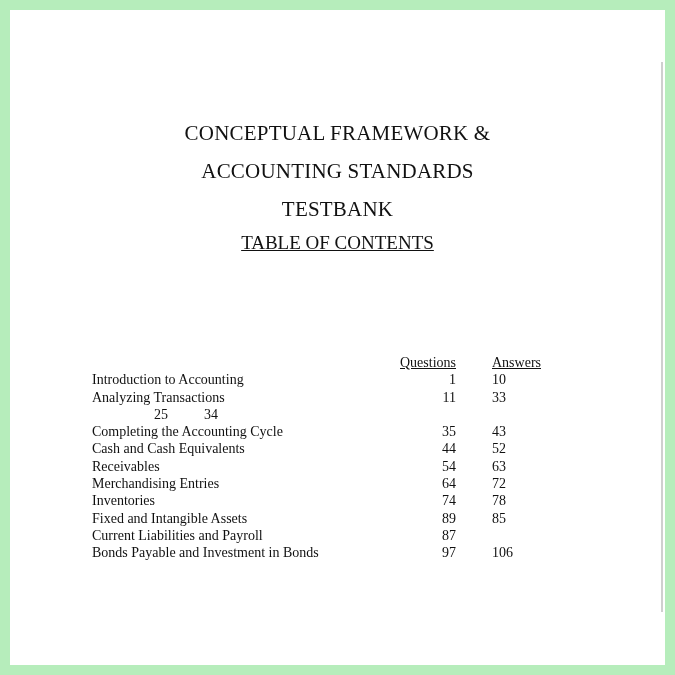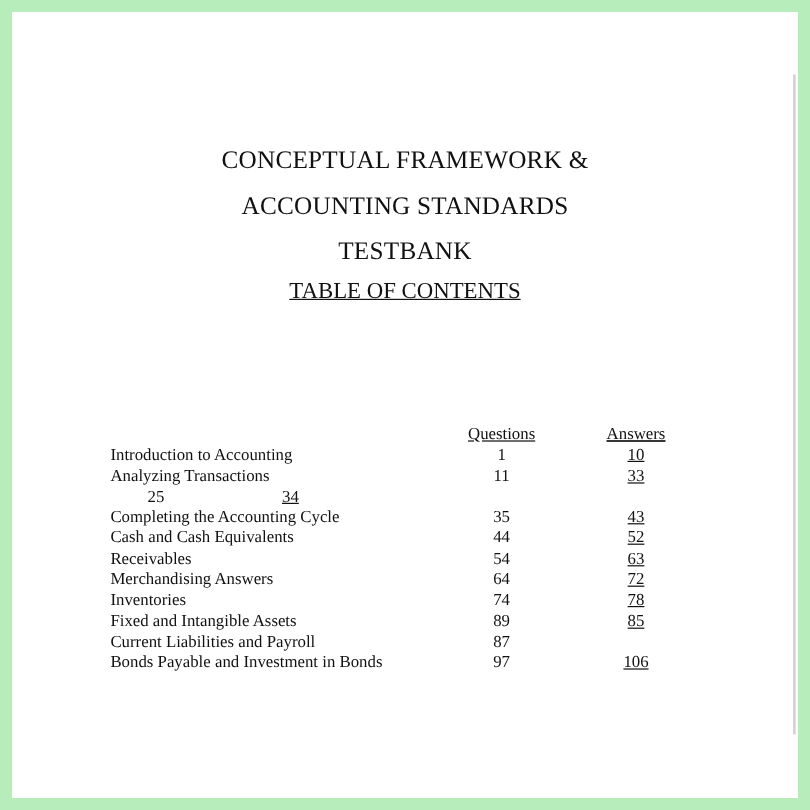--- a/index.html
+++ b/index.html
@@ -45,22 +45,22 @@
       left: 92px; top: 354px;
       width: 480px;
       font-size: 14px;
     }
     .toc-row {
       display: flex;
       height: 17.3px;
       line-height: 17.3px;
     }
     .col-title { width: 288px; }
-    .col-q { width: 76px; text-align: center; }
-    .col-a { width: 112px; text-align: center; padding-left: 36px; box-sizing: border-box; text-decoration: underline; }
+    .col-q { width: 76px; text-align: right; }
+    .col-a { width: 112px; text-align: left; padding-left: 36px; box-sizing: border-box; }
     .hdr span { text-decoration: underline; }
   </style>
 </head>
 <body>
 
 <div class="page"></div>
 <div class="scroll-line"></div>
 
 <div class="title-block">
   <div class="title-line">CONCEPTUAL FRAMEWORK &amp;</div>
@@ -99,21 +99,21 @@
         <div class="col-title">Cash and Cash Equivalents</div>
         <div class="col-q">44</div>
         <div class="col-a">52</div>
       </div>
       <div class="toc-row">
         <div class="col-title">Receivables</div>
         <div class="col-q">54</div>
         <div class="col-a">63</div>
       </div>
       <div class="toc-row">
-        <div class="col-title">Merchandising Answers</div>
+        <div class="col-title">Merchandising Entries</div>
         <div class="col-q">64</div>
         <div class="col-a">72</div>
       </div>
       <div class="toc-row">
         <div class="col-title">Inventories</div>
         <div class="col-q">74</div>
         <div class="col-a">78</div>
       </div>
       <div class="toc-row">
         <div class="col-title">Fixed and Intangible Assets</div>

